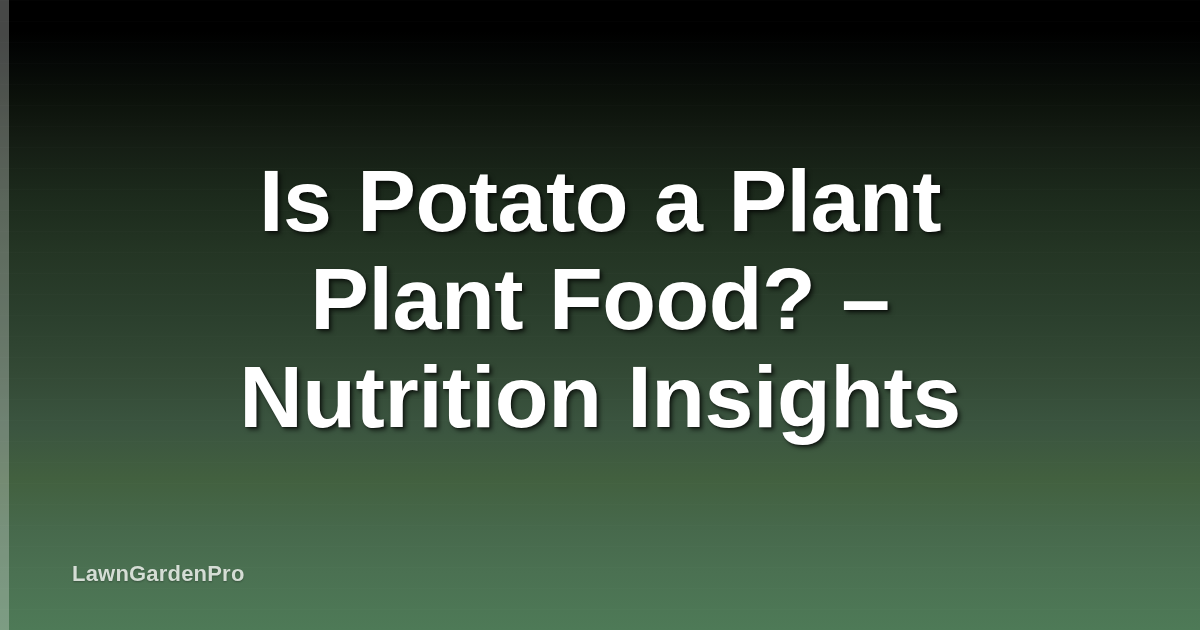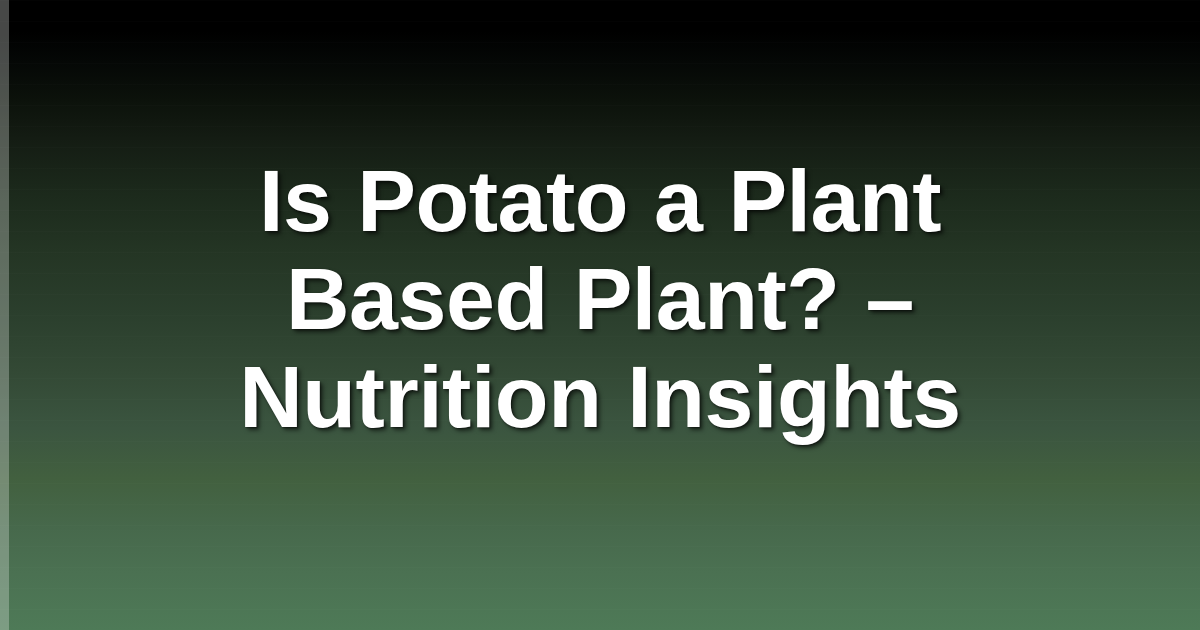--- a/index.html
+++ b/index.html
@@ -112,18 +112,19 @@
 <body>
 
 <div class="card">
 
   <div class="bg-gradient"></div>
   <div class="bg-bands"></div>
   <div class="left-edge-band"></div>
 
   <div class="title-block">
     <h1 class="title">Is Potato a Plant
-Based Plant? –
+Plant Food? –
 Nutrition Insights</h1>
   </div>
 
+  <div class="brand">LawnGardenPro</div>
 
 </div>
 
 </body></html>

